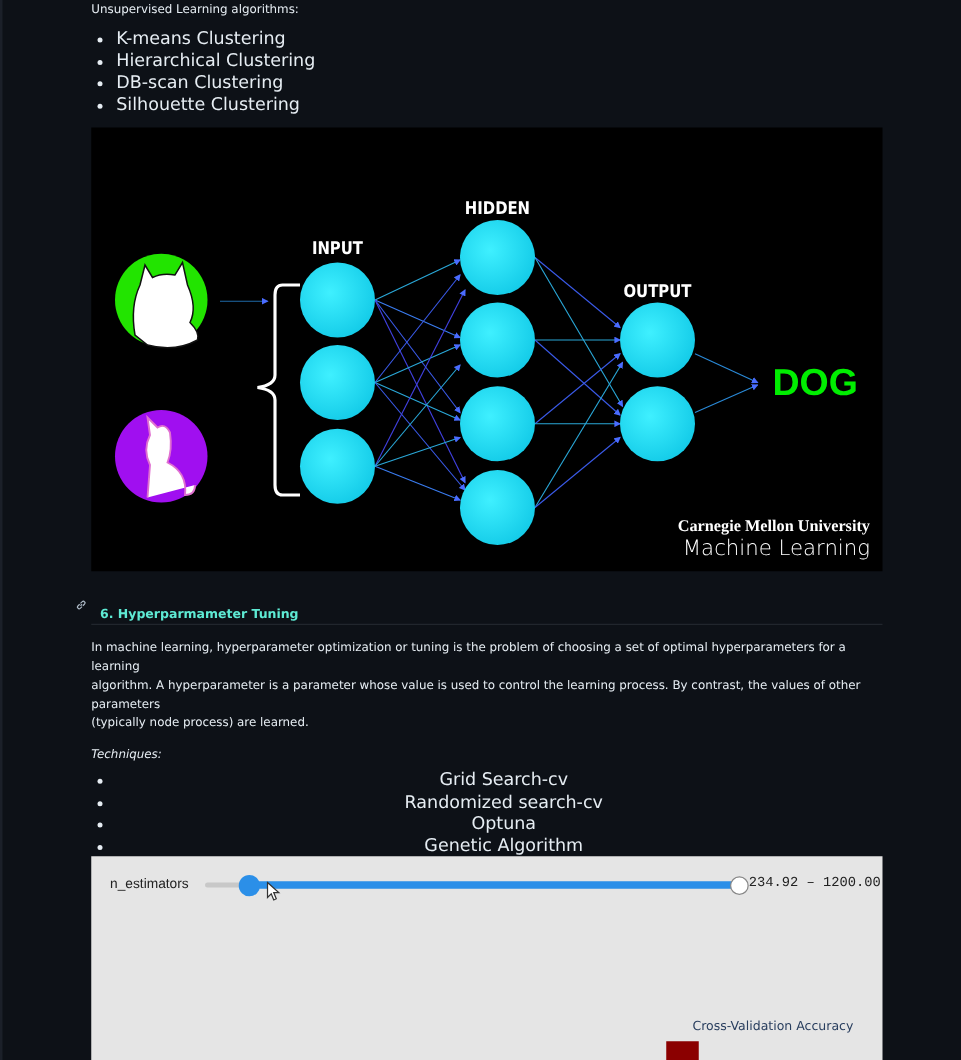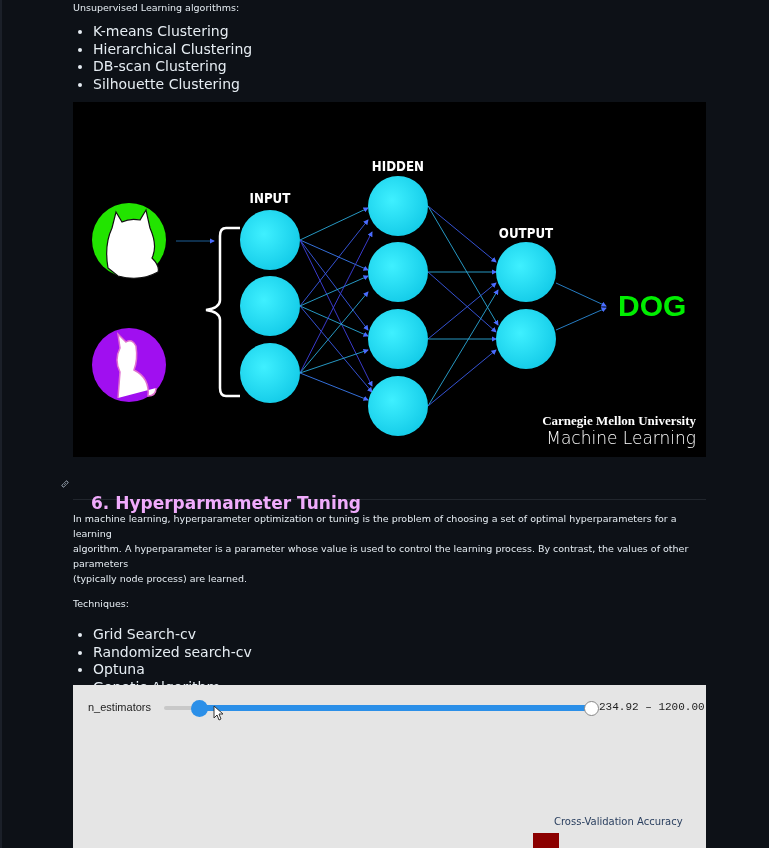--- a/index.html
+++ b/index.html
@@ -10,21 +10,21 @@
     position:relative;
   }
   .left-border { position:absolute; left:0; top:0; width:2px; height:848px; background:#1b2029; }
   .content { position:absolute; left:73px; top:0; width:633px; }
   p.small { font-size:9.5px; line-height:15px; margin:0; color:#e6edf3; }
   ul.small { margin:0; padding:0; list-style:none; }
   ul.small li { font-size:14px; line-height:17.5px; position:relative; padding-left:20px; color:#e6edf3; }
   ul.small li::before { content:""; position:absolute; left:5px; top:7px; width:4px; height:4px; border-radius:50%; background:#e6edf3; }
   .nn-figure { position:absolute; left:73px; top:102px; width:633px; height:355px; background:#000; }
   .heading { position:absolute; left:73px; top:474px; width:633px; height:25px; border-bottom:1px solid #21262d; }
-  .heading h2 { margin:18px; font-size:17px; font-weight:bold; color:#f0abfc; line-height:22px; }
+  .heading h2 { margin:7px; font-size:10px; font-weight:bold; color:#5eead4; line-height:22px; }
   .anchor { position:absolute; left:-13px; top:5px; width:10px; height:10px; }
   .plot { position:absolute; left:73px; top:685px; width:633px; height:163px; background:#e5e5e5; overflow:hidden; }
   .slider-label { position:absolute; left:15px; top:16px; font-family:"Liberation Sans", sans-serif; font-size:11px; color:#222; }
   .slider-track { position:absolute; left:91px; top:21px; width:426px; height:4px; background:#c8c8c8; border-radius:2px; }
   .slider-range { position:absolute; left:127px; top:20px; width:391px; height:6px; background:#2b8fe8; }
   .handle-lo { position:absolute; left:118px; top:15px; width:17px; height:17px; border-radius:50%; background:#2b8fe8; }
   .handle-hi { position:absolute; left:511px; top:16px; width:13px; height:13px; border-radius:50%; background:#fff; border:1px solid #888; }
   .slider-value { position:absolute; left:526px; top:16px; font-family:Liberation Mono, monospace; font-size:11px; color:#222; }
   .legend-title { position:absolute; left:481px; top:131px; font-family:"DejaVu Sans", sans-serif; font-size:10px; color:#2a3f5f; }
   .legend-swatch { position:absolute; left:460px; top:148px; width:26px; height:20px; background:#8b0000; }
@@ -119,22 +119,22 @@
     <path d="M6 7 L4 9 Q2 11 4 12 Q5 14 7 12 L9 10" stroke="#adbac7" stroke-width="1.5" fill="none"></path>
     <path d="M10 9 L12 7 Q14 5 12 4 Q11 2 9 4 L7 6" stroke="#adbac7" stroke-width="1.5" fill="none"></path>
   </svg>
   <h2>6. Hyperparmameter Tuning</h2>
 </div>
 
 <div style="position:absolute;left:73px;top:511px;width:640px;">
   <p class="small">In machine learning, hyperparameter optimization or tuning is the problem of choosing a set of optimal hyperparameters for a learning</p>
   <p class="small">algorithm. A hyperparameter is a parameter whose value is used to control the learning process. By contrast, the values of other parameters</p>
   <p class="small">(typically node process) are learned.</p>
-  <p class="small" style="margin-top:10px;">Techniques:</p>
-  <ul class="small" style="margin-top:15px;">
+  <p class="small" style="margin-top:10px;font-style:italic;">Techniques:</p>
+  <ul class="small" style="margin-top:5px;text-align:center;">
     <li>Grid Search-cv</li>
     <li>Randomized search-cv</li>
     <li>Optuna</li>
     <li>Genetic Algorithm</li>
   </ul>
 </div>
 
 <div class="plot">
   <span class="slider-label">n_estimators</span>
   <div class="slider-track"></div>

